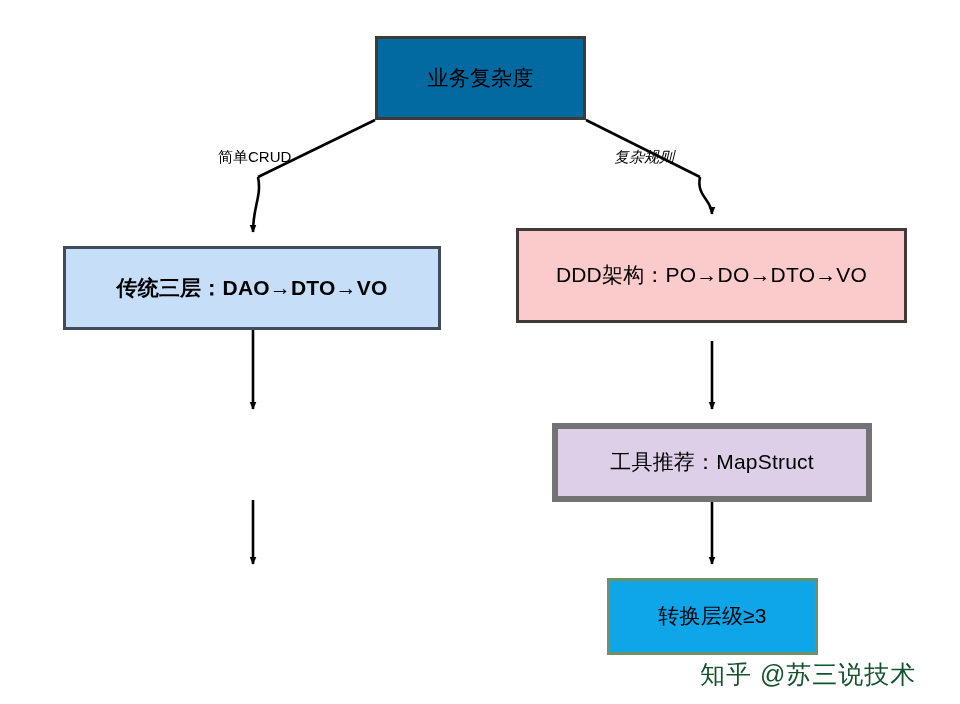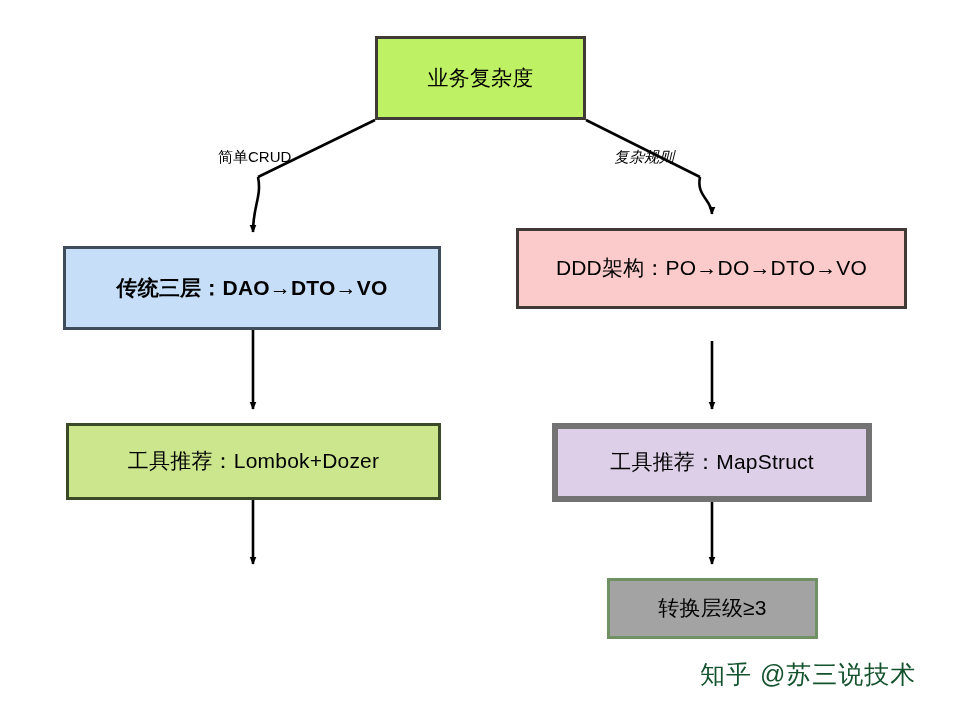--- a/index.html
+++ b/index.html
@@ -29,37 +29,37 @@
     line-height: 1.25;
     letter-spacing: 0.2px;
     white-space: nowrap;
     z-index: 3;
   }
   .node-root {
     left: 375px;
     top: 36px;
     width: 211px;
     height: 84px;
-    background: #bef264;
+    background: #0369a1;
     border: 3px solid #3f3a36;
   }
   .node-left-arch {
     left: 63px;
     top: 246px;
     width: 378px;
     height: 84px;
     background: #c6def7;
     border: 3px solid #3f4c5c;
     font-weight: bold;
   }
   .node-right-arch {
     left: 516px;
     top: 228px;
     width: 391px;
-    height: 81px;
+    height: 95px;
     background: #fbcaca;
     border: 3px solid #3f3a36;
   }
   .node-left-tool {
     left: 66px;
     top: 423px;
     width: 375px;
     height: 77px;
     background: #cbe68d;
     border: 3px solid #3b4a26;
@@ -77,22 +77,22 @@
     top: 578px;
     width: 211px;
     height: 77px;
     background: #ececec;
     border: 3px solid #585858;
   }
   .node-right-level {
     left: 607px;
     top: 578px;
     width: 211px;
-    height: 61px;
-    background: #a3a3a3;
+    height: 77px;
+    background: #0ea5e9;
     border: 3px solid #6f9163;
   }
 
   .edge-label {
     position: absolute;
     font-size: 15px;
     color: #000000;
     white-space: nowrap;
     z-index: 4;
   }
@@ -161,21 +161,20 @@
   <div class="node node-root">业务复杂度</div>
 
   <div class="edge-label edge-label-left">简单CRUD</div>
 
   <div class="edge-label edge-label-right">复杂规则</div>
 
   <div class="node node-left-arch">传统三层：DAO→DTO→VO</div>
 
   <div class="node node-right-arch">DDD架构：PO→DO→DTO→VO</div>
 
-  <div class="node node-left-tool">工具推荐：Lombok+Dozer</div>
 
   <div class="node node-right-tool">工具推荐：MapStruct</div>
 
 
   <div class="node node-right-level">转换层级≥3</div>
 
   <div class="watermark">知乎 @苏三说技术</div>
 
 </div>
 

